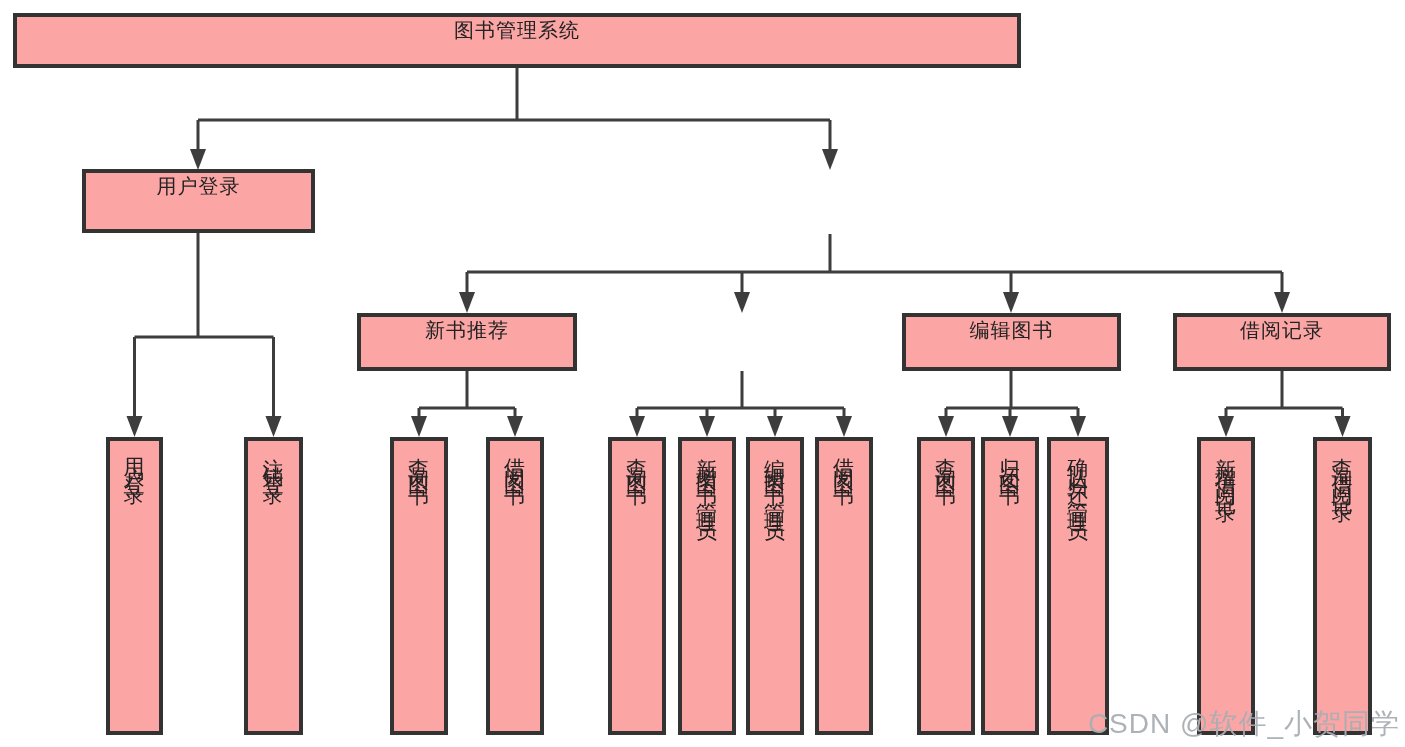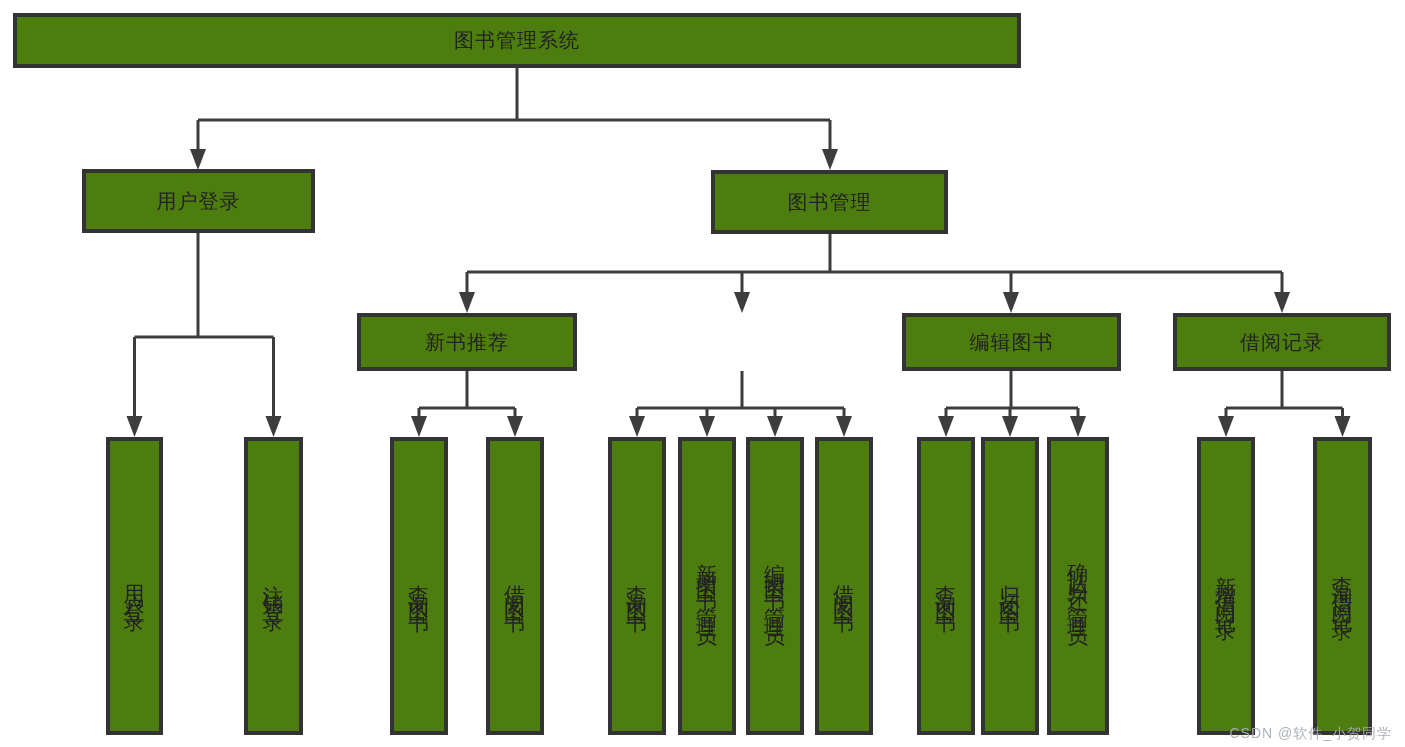--- a/index.html
+++ b/index.html
@@ -14,37 +14,37 @@
     width:1405px;height:747px;
     background:#ffffff;
     font-family:"Liberation Sans", sans-serif;
     overflow:hidden;
   }
   svg.wires{position:absolute;left:0;top:0;width:1405px;height:747px;}
   .node{
     position:absolute;
     box-sizing:border-box;
     border:4px solid var(--border);
-    background:#4d7c0f;
-    display:flex;align-items:center;justify-content:center;
+    background:#fca5a5;
+    display:flex;align-items:flex-start;justify-content:center;
     color:var(--text);
   }
   .node .lbl{white-space:nowrap;}
   .h .lbl{font-size:20px;letter-spacing:1px;}
   .vert .lbl{
     writing-mode:vertical-rl;
     font-size:21px;
     letter-spacing:9px;
     line-height:1;
     white-space:nowrap;
   }
   .watermark{
     position:absolute;
-    right:13px;bottom:4px;
-    font-size:14px;
+    right:5px;bottom:4px;
+    font-size:28px;
     color:var(--wm);
     opacity:.95;
     letter-spacing:1px;
     z-index:5;
   }
 </style>
 </head>
 <body>
 
 <div class="canvas">
@@ -71,23 +71,20 @@
       <polygon points="1218,416 1234,416 1226,437" fill="#3d3d3d"></polygon>
       <polygon points="1334.5,416 1350.5,416 1342.5,437" fill="#3d3d3d"></polygon>
     </svg>
 
   <div class="node h" style="left:13px;top:13px;width:1008px;height:55px">
     <span class="lbl">图书管理系统</span>
   </div>
 
   <div class="node h" style="left:82px;top:169px;width:233px;height:64px">
     <span class="lbl">用户登录</span>
-  </div>
-  <div class="node h" style="left:711px;top:170px;width:237px;height:64px">
-    <span class="lbl">图书管理</span>
   </div>
 
   <div class="node h" style="left:357px;top:313px;width:220px;height:58px">
     <span class="lbl">新书推荐</span>
   </div>
   <div class="node h" style="left:902px;top:313px;width:219px;height:58px">
     <span class="lbl">编辑图书</span>
   </div>
   <div class="node h" style="left:1173px;top:313px;width:218px;height:58px">
     <span class="lbl">借阅记录</span>

